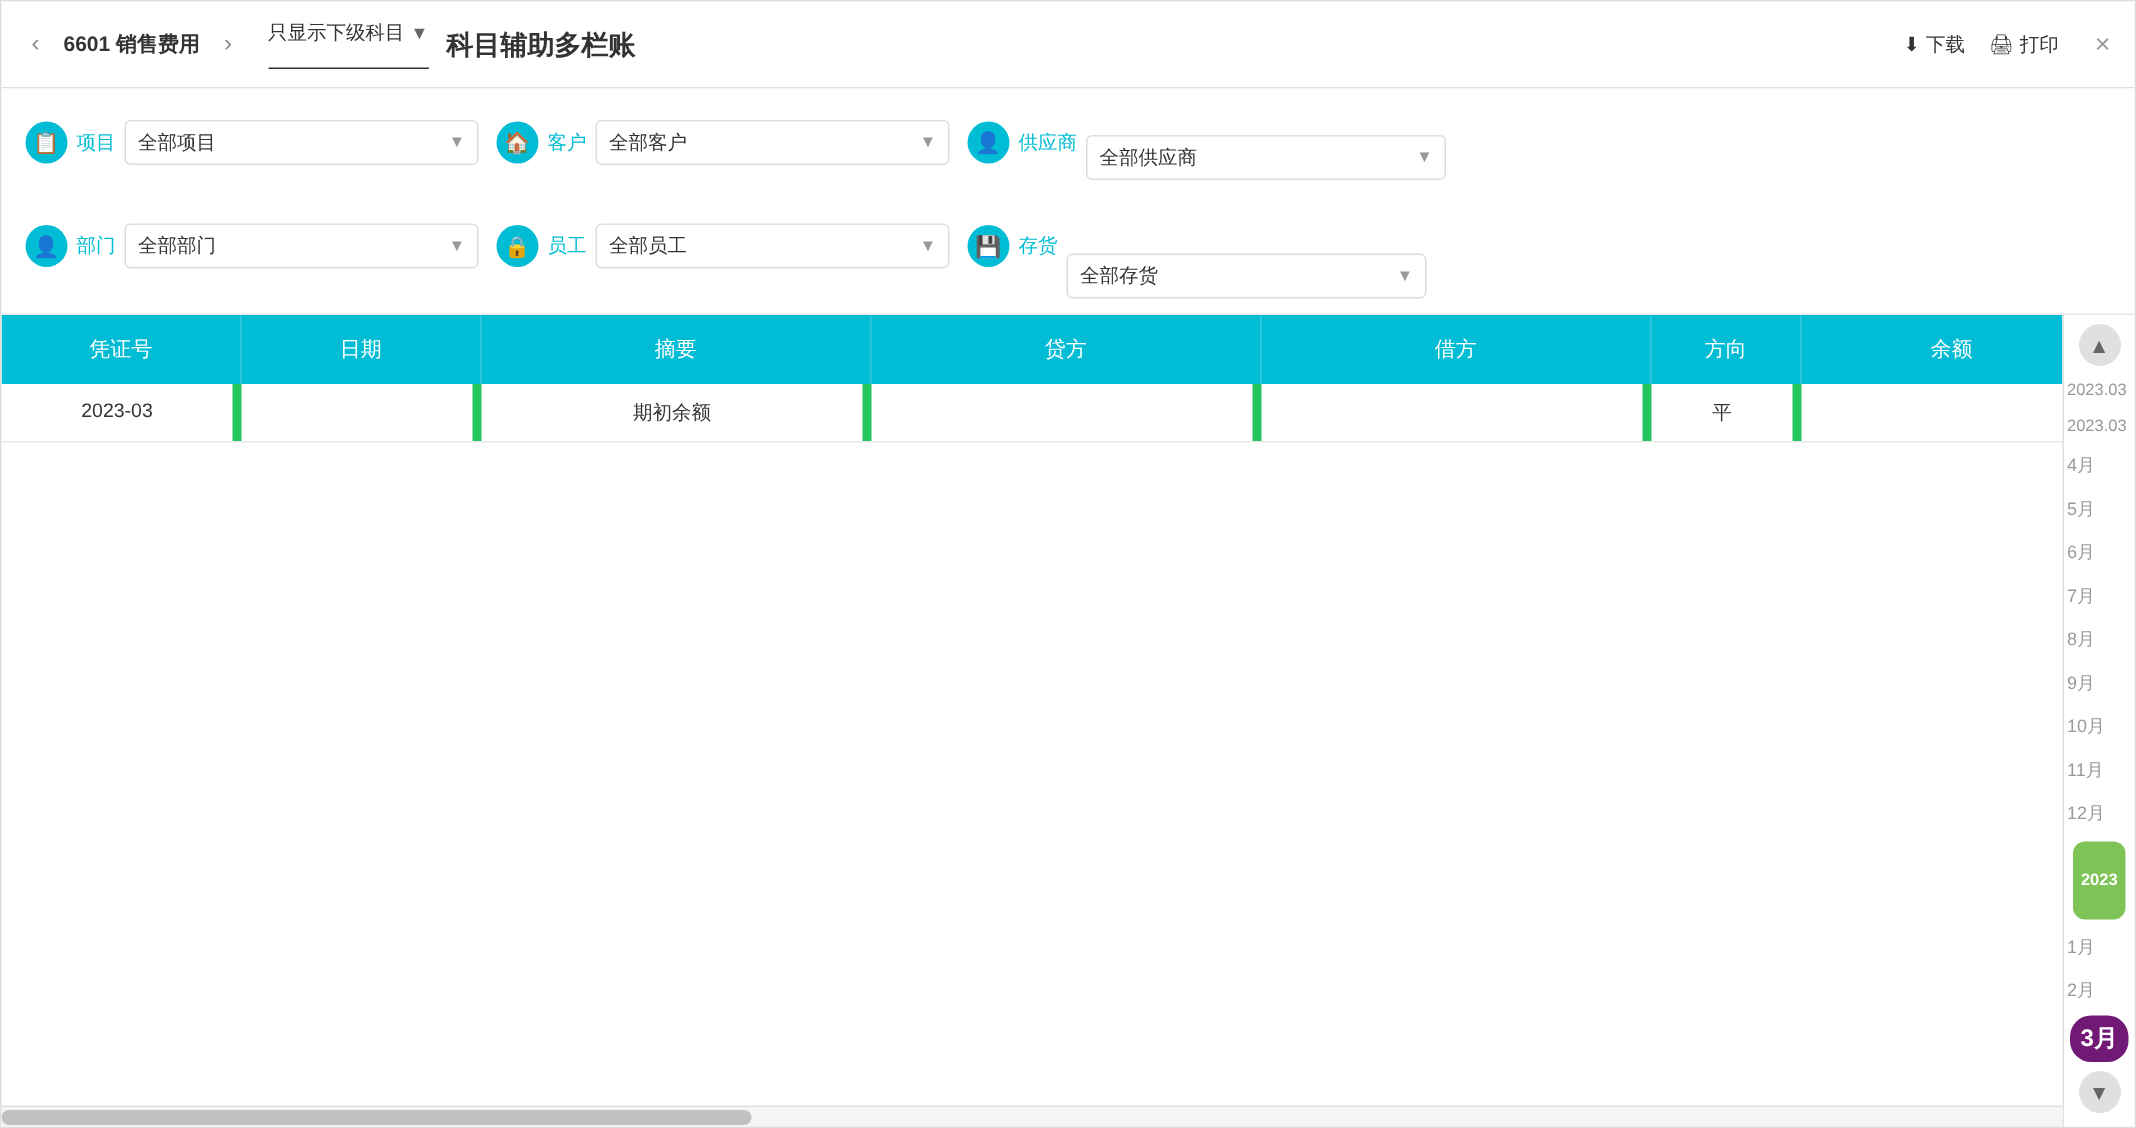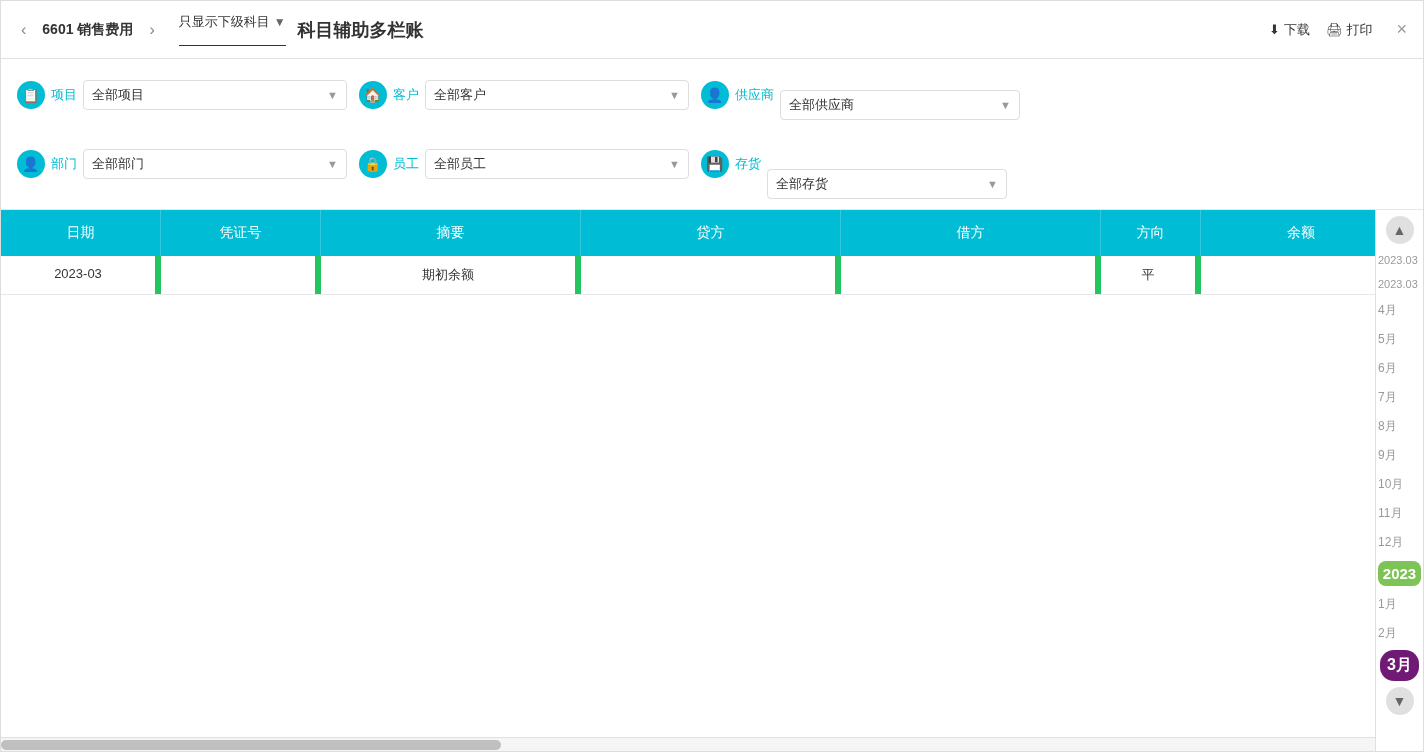--- a/index.html
+++ b/index.html
@@ -19,21 +19,21 @@
     .close-btn { color: #999; font-size: 18px; cursor: pointer; background: none; border: none; margin-left: 8px; }
 
     
     .filter-area { padding: 10px 16px; background: #fff; border-bottom: 1px solid #e8e8e8; }
     .filter-row { display: flex; align-items: center; gap: 12px; margin-bottom: 8px; }
     .filter-row:last-child { margin-bottom: 0; }
     .filter-item { display: flex; align-items: center; gap: 6px; }
     .filter-icon { width: 28px; height: 28px; border-radius: 50%; display: flex; align-items: center; justify-content: center; color: #fff; font-size: 14px; flex-shrink: 0; }
     .filter-icon.teal { background: #00bcd4; }
     .filter-label { color: #00bcd4; font-size: 13px; white-space: nowrap; }
-    .filter-select { width: 264px; height: 30px; border: 1px solid #ddd; border-radius: 4px; padding: 0 8px; display: flex; align-items: center; justify-content: space-between; cursor: pointer; background: #fff; font-size: 13px; color: #333; }
+    .filter-select { width: 236px; height: 30px; border: 1px solid #ddd; border-radius: 4px; padding: 0 8px; display: flex; align-items: center; justify-content: space-between; cursor: pointer; background: #fff; font-size: 13px; color: #333; }
     .filter-select .arrow { color: #999; font-size: 11px; }
     .table-header { display: grid; grid-template-columns: 160px 160px 260px 260px 260px 100px 200px; background: #00bcd4; }
     .th { padding: 14px 8px; text-align: center; color: #fff; font-size: 14px; font-weight: normal; border-right: 1px solid rgba(255,255,255,0.2); }
     .th:last-child { border-right: none; }
 
     .table-body { background: #fff; }
     .table-row { display: grid; grid-template-columns: 160px 160px 260px 260px 260px 100px 200px; border-bottom: 1px solid #e8e8e8; }
     .td { padding: 10px 8px; text-align: center; font-size: 13px; color: #333; border-right: 6px solid #22c55e; }
     .td:last-child { border-right: none; }
 
@@ -125,22 +125,22 @@
         </div>
       </div>
     </div>
   </div>
 
   <div style="position:relative; display:flex; flex:1; height: calc(752px - 185px);">
 
     <div style="flex:1; overflow:hidden; margin-right:48px;">
 
       <div class="table-header">
+        <div class="th">凭证号</div>
         <div class="th">日期</div>
-        <div class="th">凭证号</div>
         <div class="th">摘要</div>
         <div class="th">贷方</div>
         <div class="th">借方</div>
         <div class="th">方向</div>
         <div class="th">余额</div>
       </div>
 
       <div class="table-body">
         <div class="table-row">
           <div class="td">2023-03</div>
@@ -164,21 +164,21 @@
       <div class="timeline-item">5月</div>
       <div class="timeline-item">6月</div>
       <div class="timeline-item">7月</div>
       <div class="timeline-item">8月</div>
       <div class="timeline-item">9月</div>
       <div class="timeline-item">10月</div>
       <div class="timeline-item">11月</div>
       <div class="timeline-item">12月</div>
 
       <div class="timeline-year-row">
-        <span class="year-badge" style="background:#7dc355;color:#fff;border-radius:8px;padding:4px 5px;font-size:15px;font-weight:bold;">2023</span>
+        <span class="year-badge" style="background:#7dc355;color:#fff;border-radius:8px;padding:20px 5px;font-size:11px;font-weight:bold;">2023</span>
       </div>
 
       <div class="timeline-item">1月</div>
       <div class="timeline-item">2月</div>
 
       <div style="background:#701a75;color:#fff;border-radius:14px;padding:5px 4px;font-size:16px;font-weight:bold;text-align:center;margin:2px 4px;cursor:pointer;width:calc(100% - 8px);">3月</div>
 
       <div class="timeline-nav" style="margin-bottom:6px;margin-top:4px;">▼</div>
     </div>
   </div>

